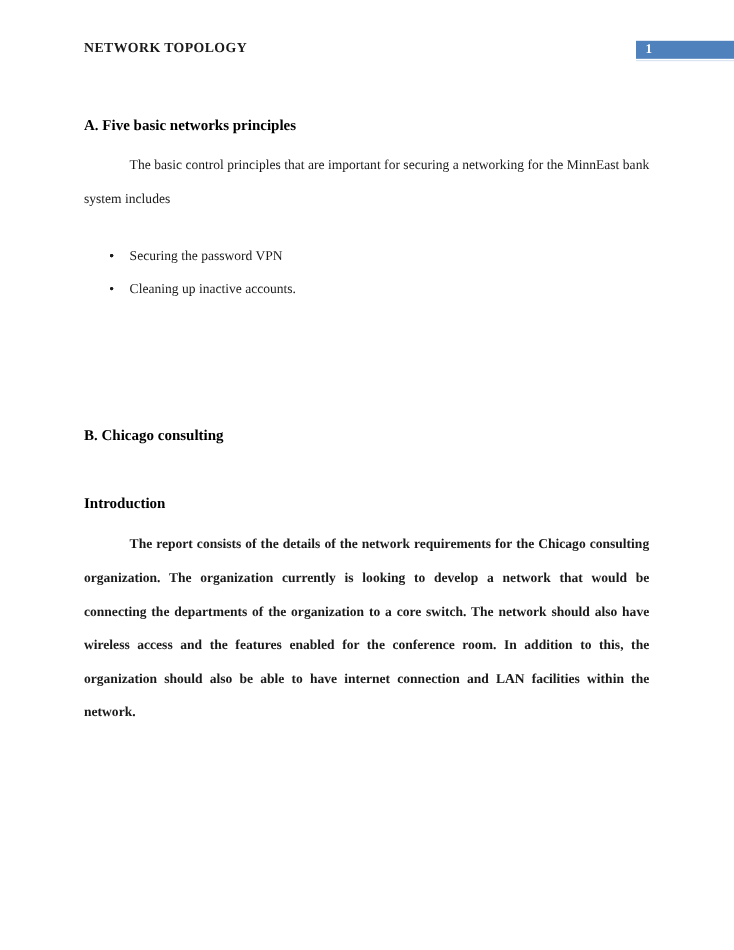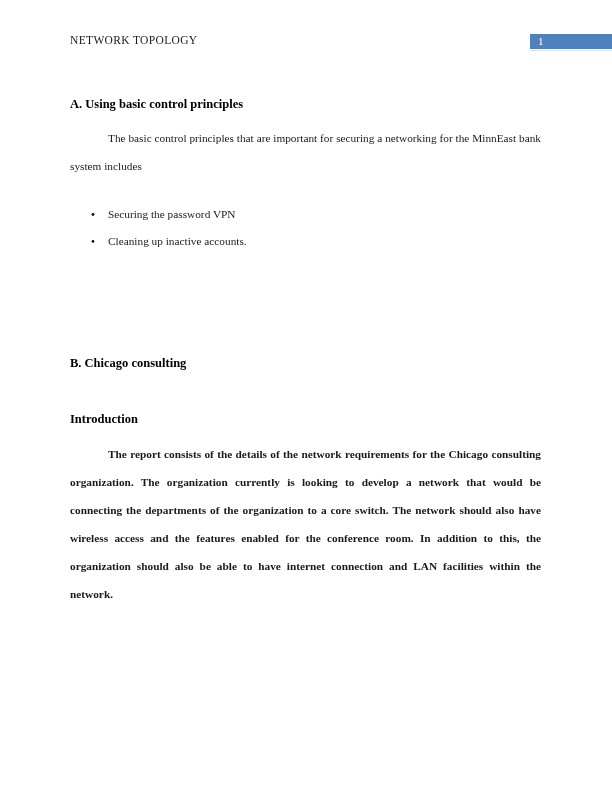--- a/index.html
+++ b/index.html
@@ -17,20 +17,21 @@
     color: #000000;
   }
 
   
   .page-header {
     position: absolute;
     left: 0;
     top: 33px;
     width: 564px;
     height: 22px;
+    font-weight: bold;
   }
   .header-title {
     position: absolute;
     left: 70px;
     top: 0;
     font-size: 11.5px;
     letter-spacing: 0.35px;
     line-height: 15px;
     color: #1a1a1a;
     white-space: nowrap;
@@ -111,21 +112,21 @@
 
   <div class="page-header">
     <div class="header-title">NETWORK TOPOLOGY</div>
     <div class="page-number-block">
       <span class="page-number-text">1</span>
     </div>
     <div class="header-underline"></div>
   </div>
 
   <div class="blk" style="top:96px;">
-    <div class="h-section">A. Using basic control principles</div>
+    <div class="h-section">A. Five basic networks principles</div>
   </div>
 
   <div class="blk" style="top:124px;">
     <p class="para indent">The basic control principles that are important for securing a networking for the MinnEast bank system includes</p>
   </div>
 
   <div class="blk" style="top:193px;">
     <ul class="bullet-list">
       <li class="bullet-item">
         <span class="bullet-dot">•</span>

